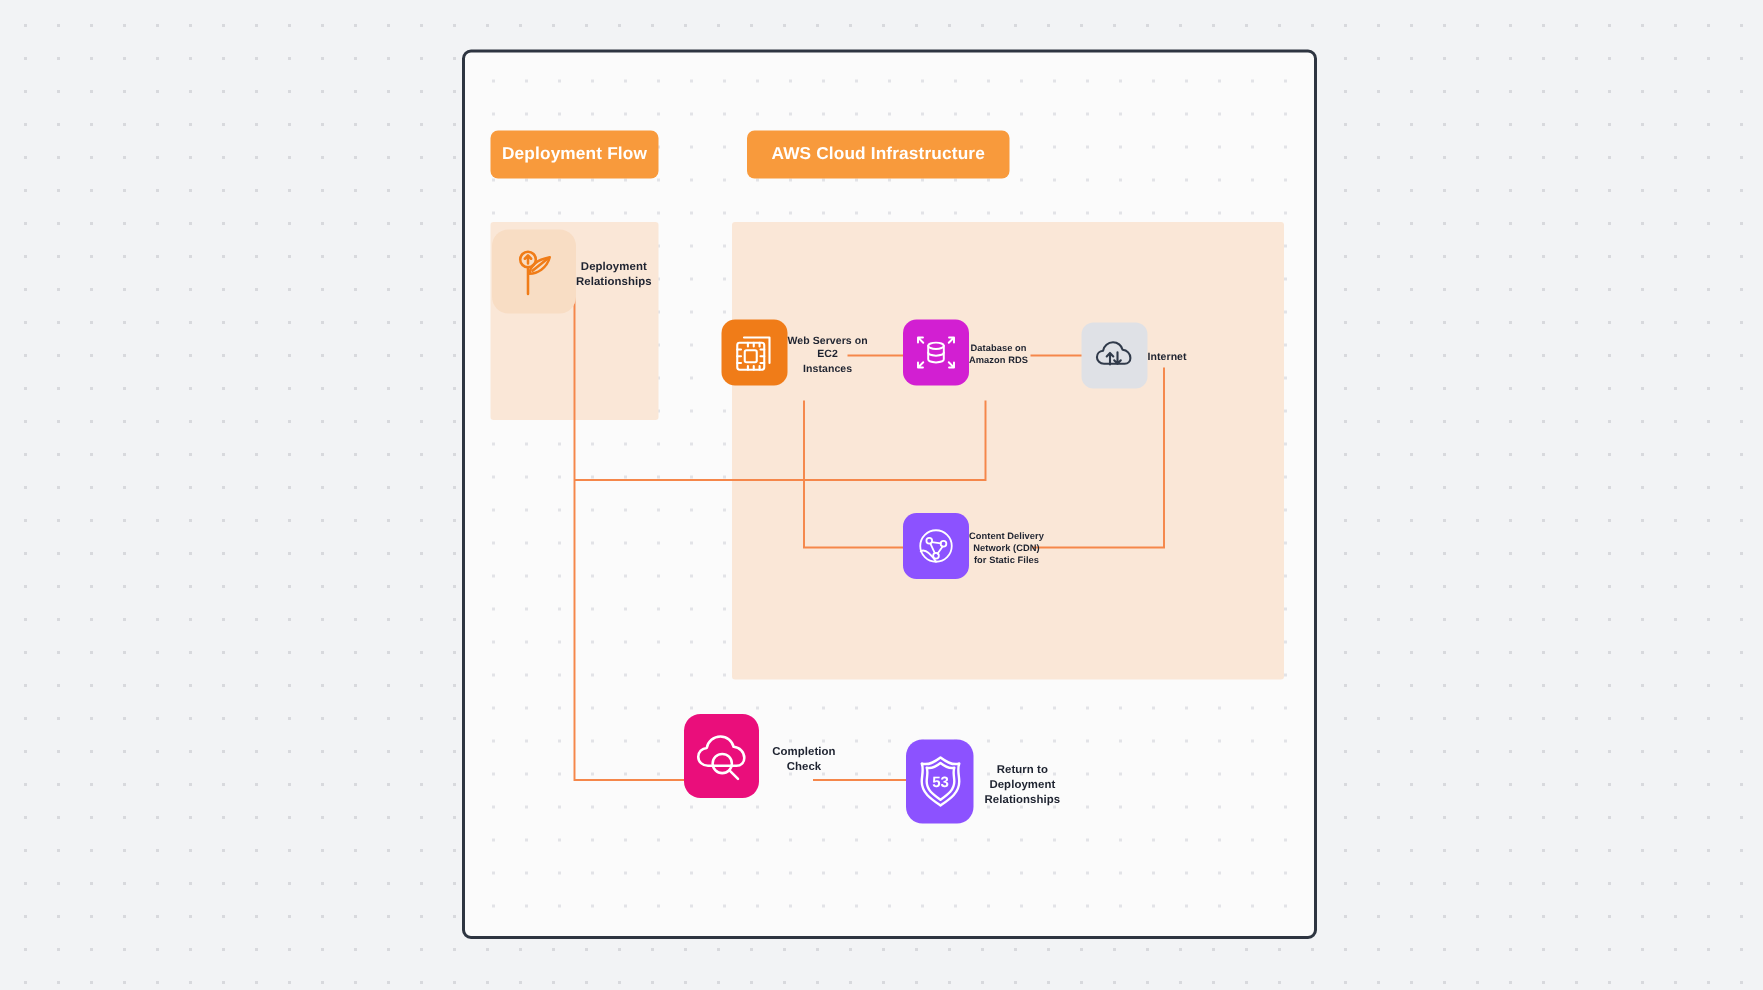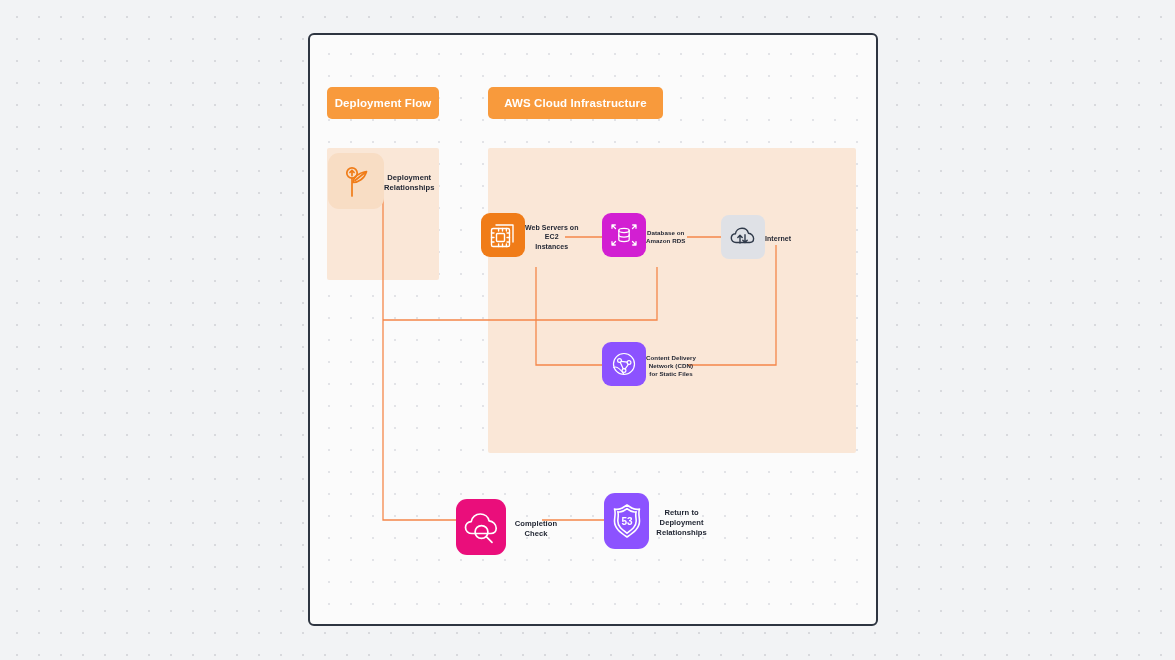--- a/index.html
+++ b/index.html
@@ -51,21 +51,21 @@
     box-sizing: border-box;
     user-select: none;
   }
   #chip-deployment-flow {
     left: 17px;
     top: 52px;
     width: 112px;
     height: 32px;
   }
   #chip-aws-cloud {
-    left: 178px;
+    left: 188px;
     top: 52px;
     width: 175px;
     height: 32px;
   }
 
   
   .group-panel {
     position: absolute;
     background-color: #fae7d7;
     border-radius: 2px;
@@ -135,21 +135,21 @@
   .node-label.sz-lg {
     font-size: 7.6px;
   }
 
   
   #node-deployment-relationships { left: 73px; top: 118px; }
   #node-web-servers-ec2          { left: 226px; top: 178px; }
   #node-database-rds             { left: 347px; top: 178px; }
   #node-internet                 { left: 466px; top: 180px; }
   #node-cdn                      { left: 347px; top: 307px; }
-  #node-completion-check         { left: 201px; top: 464px; }
+  #node-completion-check         { left: 201px; top: 441px; }
   #node-return-deployment        { left: 349px; top: 458px; }
 
   
   .tile-peach   { background-color: #f8ddc4; }
   .tile-orange  { background-color: #f07c18; }
   .tile-magenta { background-color: #d21fd2; }
   .tile-gray    { background-color: #dfe1e6; }
   .tile-purple  { background-color: #8c52ff; }
   .tile-pink    { background-color: #ea0e7b; }
 

